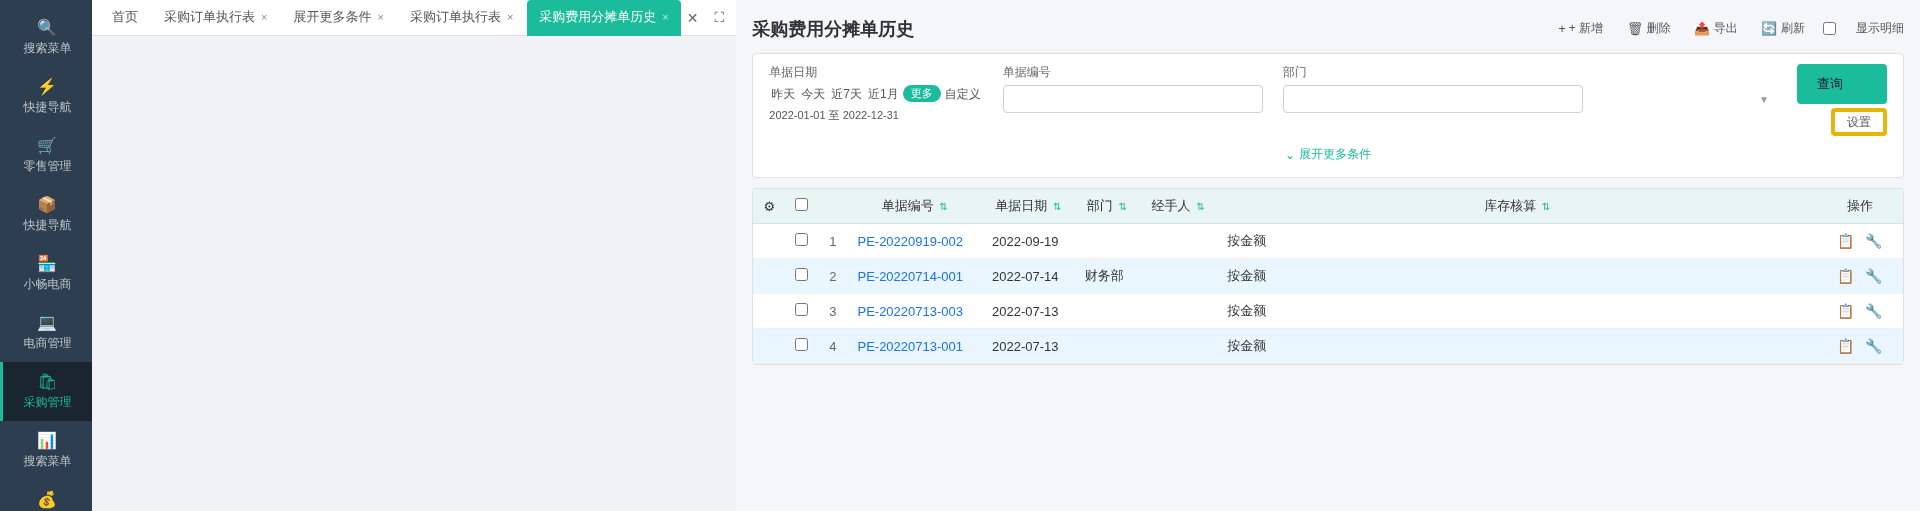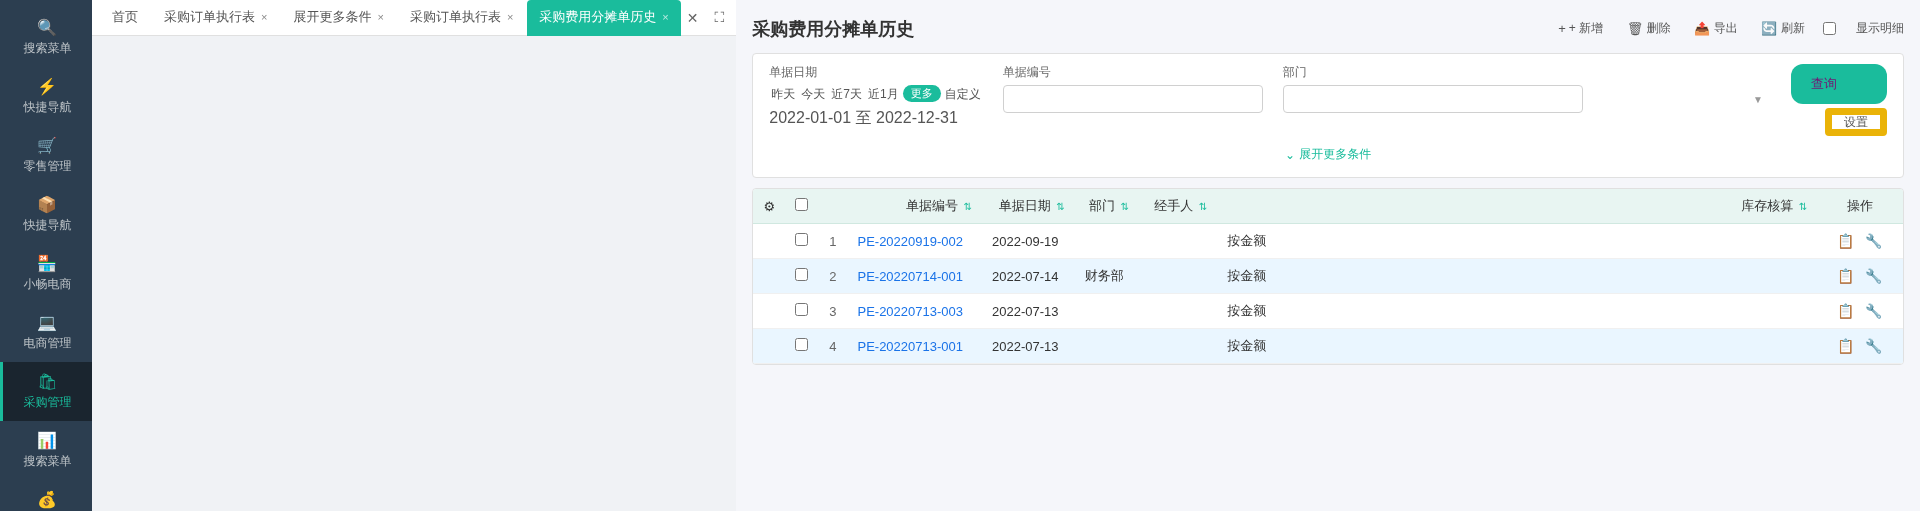--- a/index.html
+++ b/index.html
@@ -168,21 +168,21 @@
     }
     .date-shortcut.more {
       background: #1abc9c;
       color: #fff;
       border-radius: 10px;
       padding: 1px 8px;
       font-size: 11px;
     }
     .date-shortcut.custom { color: #555; }
     .filter-date-range {
-      font-size: 16px;
+      font-size: 11px;
       color: #555;
     }
     .filter-input-group {
       display: flex;
       flex-direction: column;
       gap: 4px;
       min-width: 200px;
     }
     .filter-input {
       border: 1px solid #d0d0d0;
@@ -218,34 +218,34 @@
       position: absolute;
       right: 8px;
       top: 50%;
       transform: translateY(-50%);
       color: #999;
       font-size: 10px;
       pointer-events: none;
     }
     .query-btn {
       background: #1abc9c;
-      color: #701a75;
+      color: #0f172a;
       border: none;
-      border-radius: 12px;
+      border-radius: 4px;
       padding: 20px 20px;
       font-size: 13px;
       cursor: pointer;
       height: 28px;
       display: flex;
       align-items: center;
     }
     .settings-btn {
       background: #fff;
       color: #555;
-      border: 7px solid #eab308;
+      border: 4px solid #eab308;
       border-radius: 4px;
       padding: 4px 12px;
       font-size: 12px;
       cursor: pointer;
       height: 28px;
       display: flex;
       align-items: center;
       margin-left: 34px;
     }
     .filter-actions {
@@ -276,21 +276,21 @@
     table {
       width: 100%;
       border-collapse: collapse;
       font-size: 13px;
     }
     thead tr {
       background: #e8f5f2;
     }
     thead th {
       padding: 8px 10px;
-      text-align: right;
+      text-align: center;
       color: #333;
       font-weight: 500;
       border-bottom: 1px solid #d0e8e0;
       white-space: nowrap;
       position: relative;
     }
     thead th .sort-icon {
       color: #1abc9c;
       font-size: 10px;
       margin-left: 2px;

